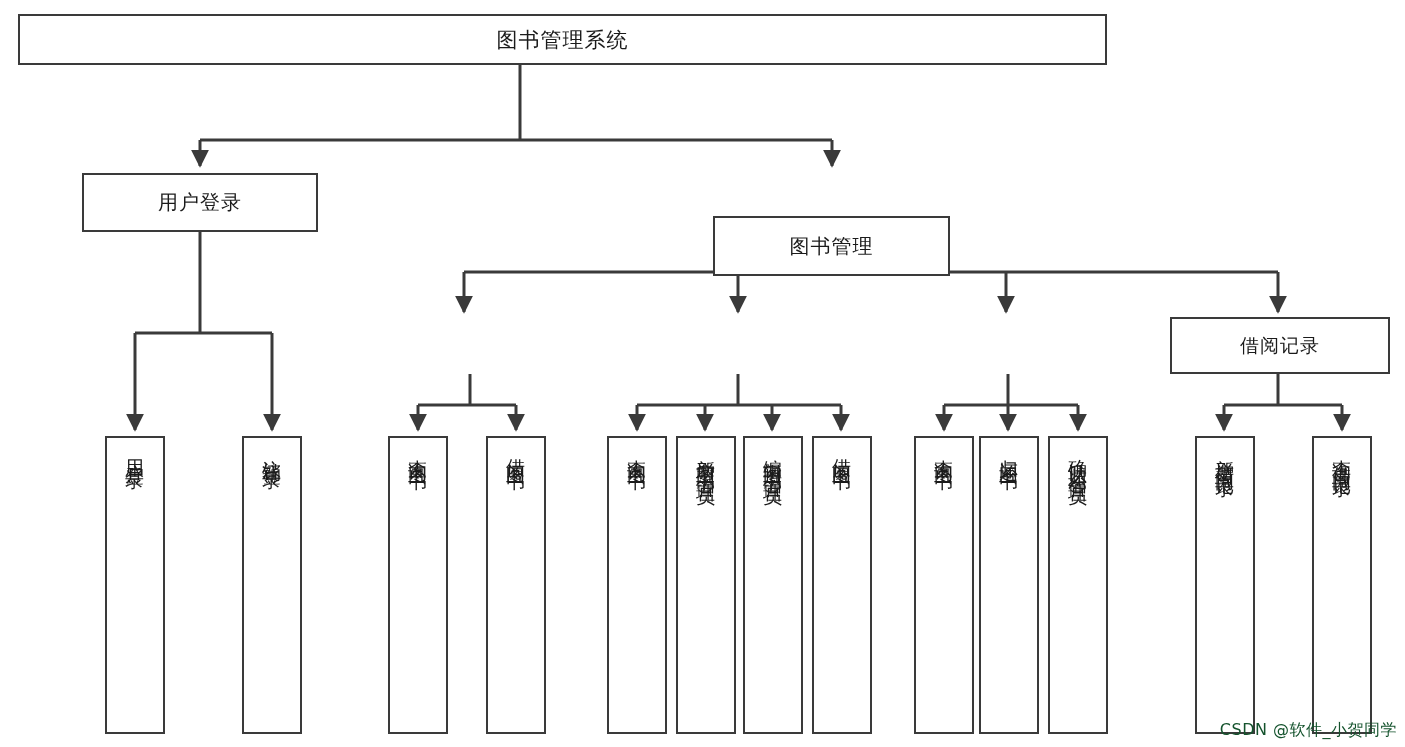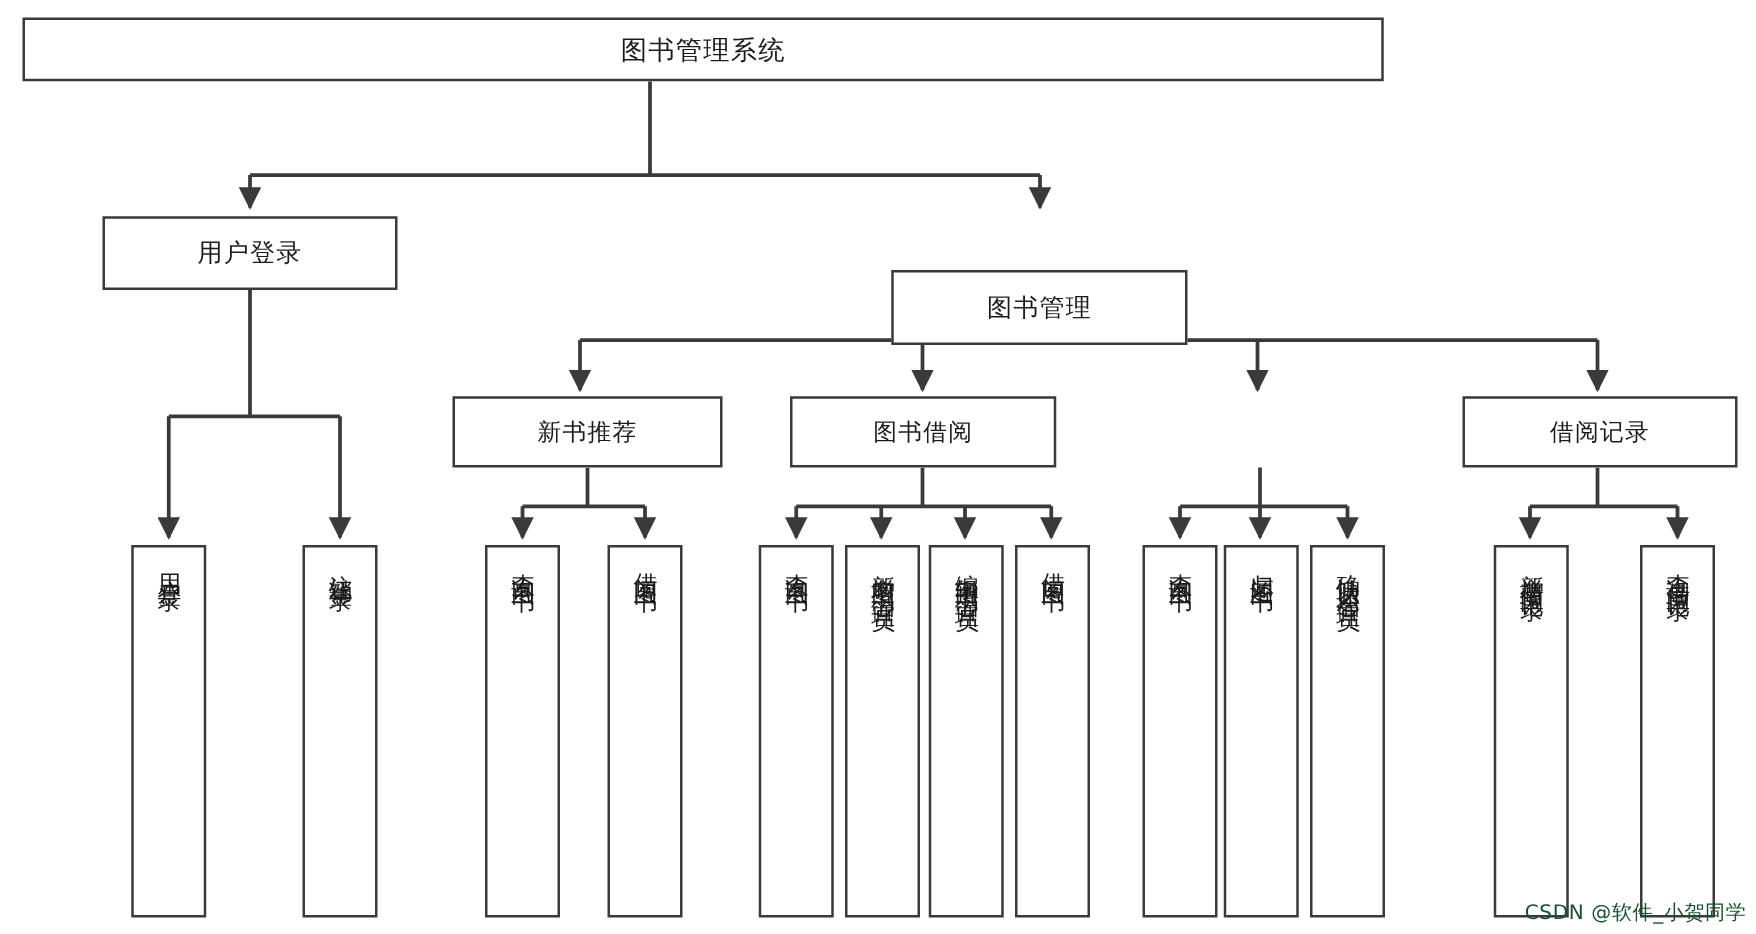--- a/index.html
+++ b/index.html
@@ -130,27 +130,21 @@
   </div>
 
   <div class="node node-l1" style="left:82px; top:173px; width:236px; height:59px;">
     <span>用户登录</span>
   </div>
 
   <div class="node node-l1" style="left:713px; top:174px; width:237px; height:60px;margin-top:42px;">
     <span>图书管理</span>
   </div>
 
-  <div class="node node-l2" style="left:362px; top:317px; width:216px; height:57px;">
-    <span>新书推荐</span>
-  </div>
-
-  <div class="node node-l2" style="left:632px; top:317px; width:213px; height:57px;">
-    <span>图书借阅</span>
-  </div>
+
 
 
   <div class="node node-l2" style="left:1170px; top:317px; width:220px; height:57px;">
     <span>借阅记录</span>
   </div>
 
   <div class="node node-leaf" style="left:105px; top:436px; width:60px; height:298px;">
     <span class="vtext">用户登录</span>
   </div>
 

